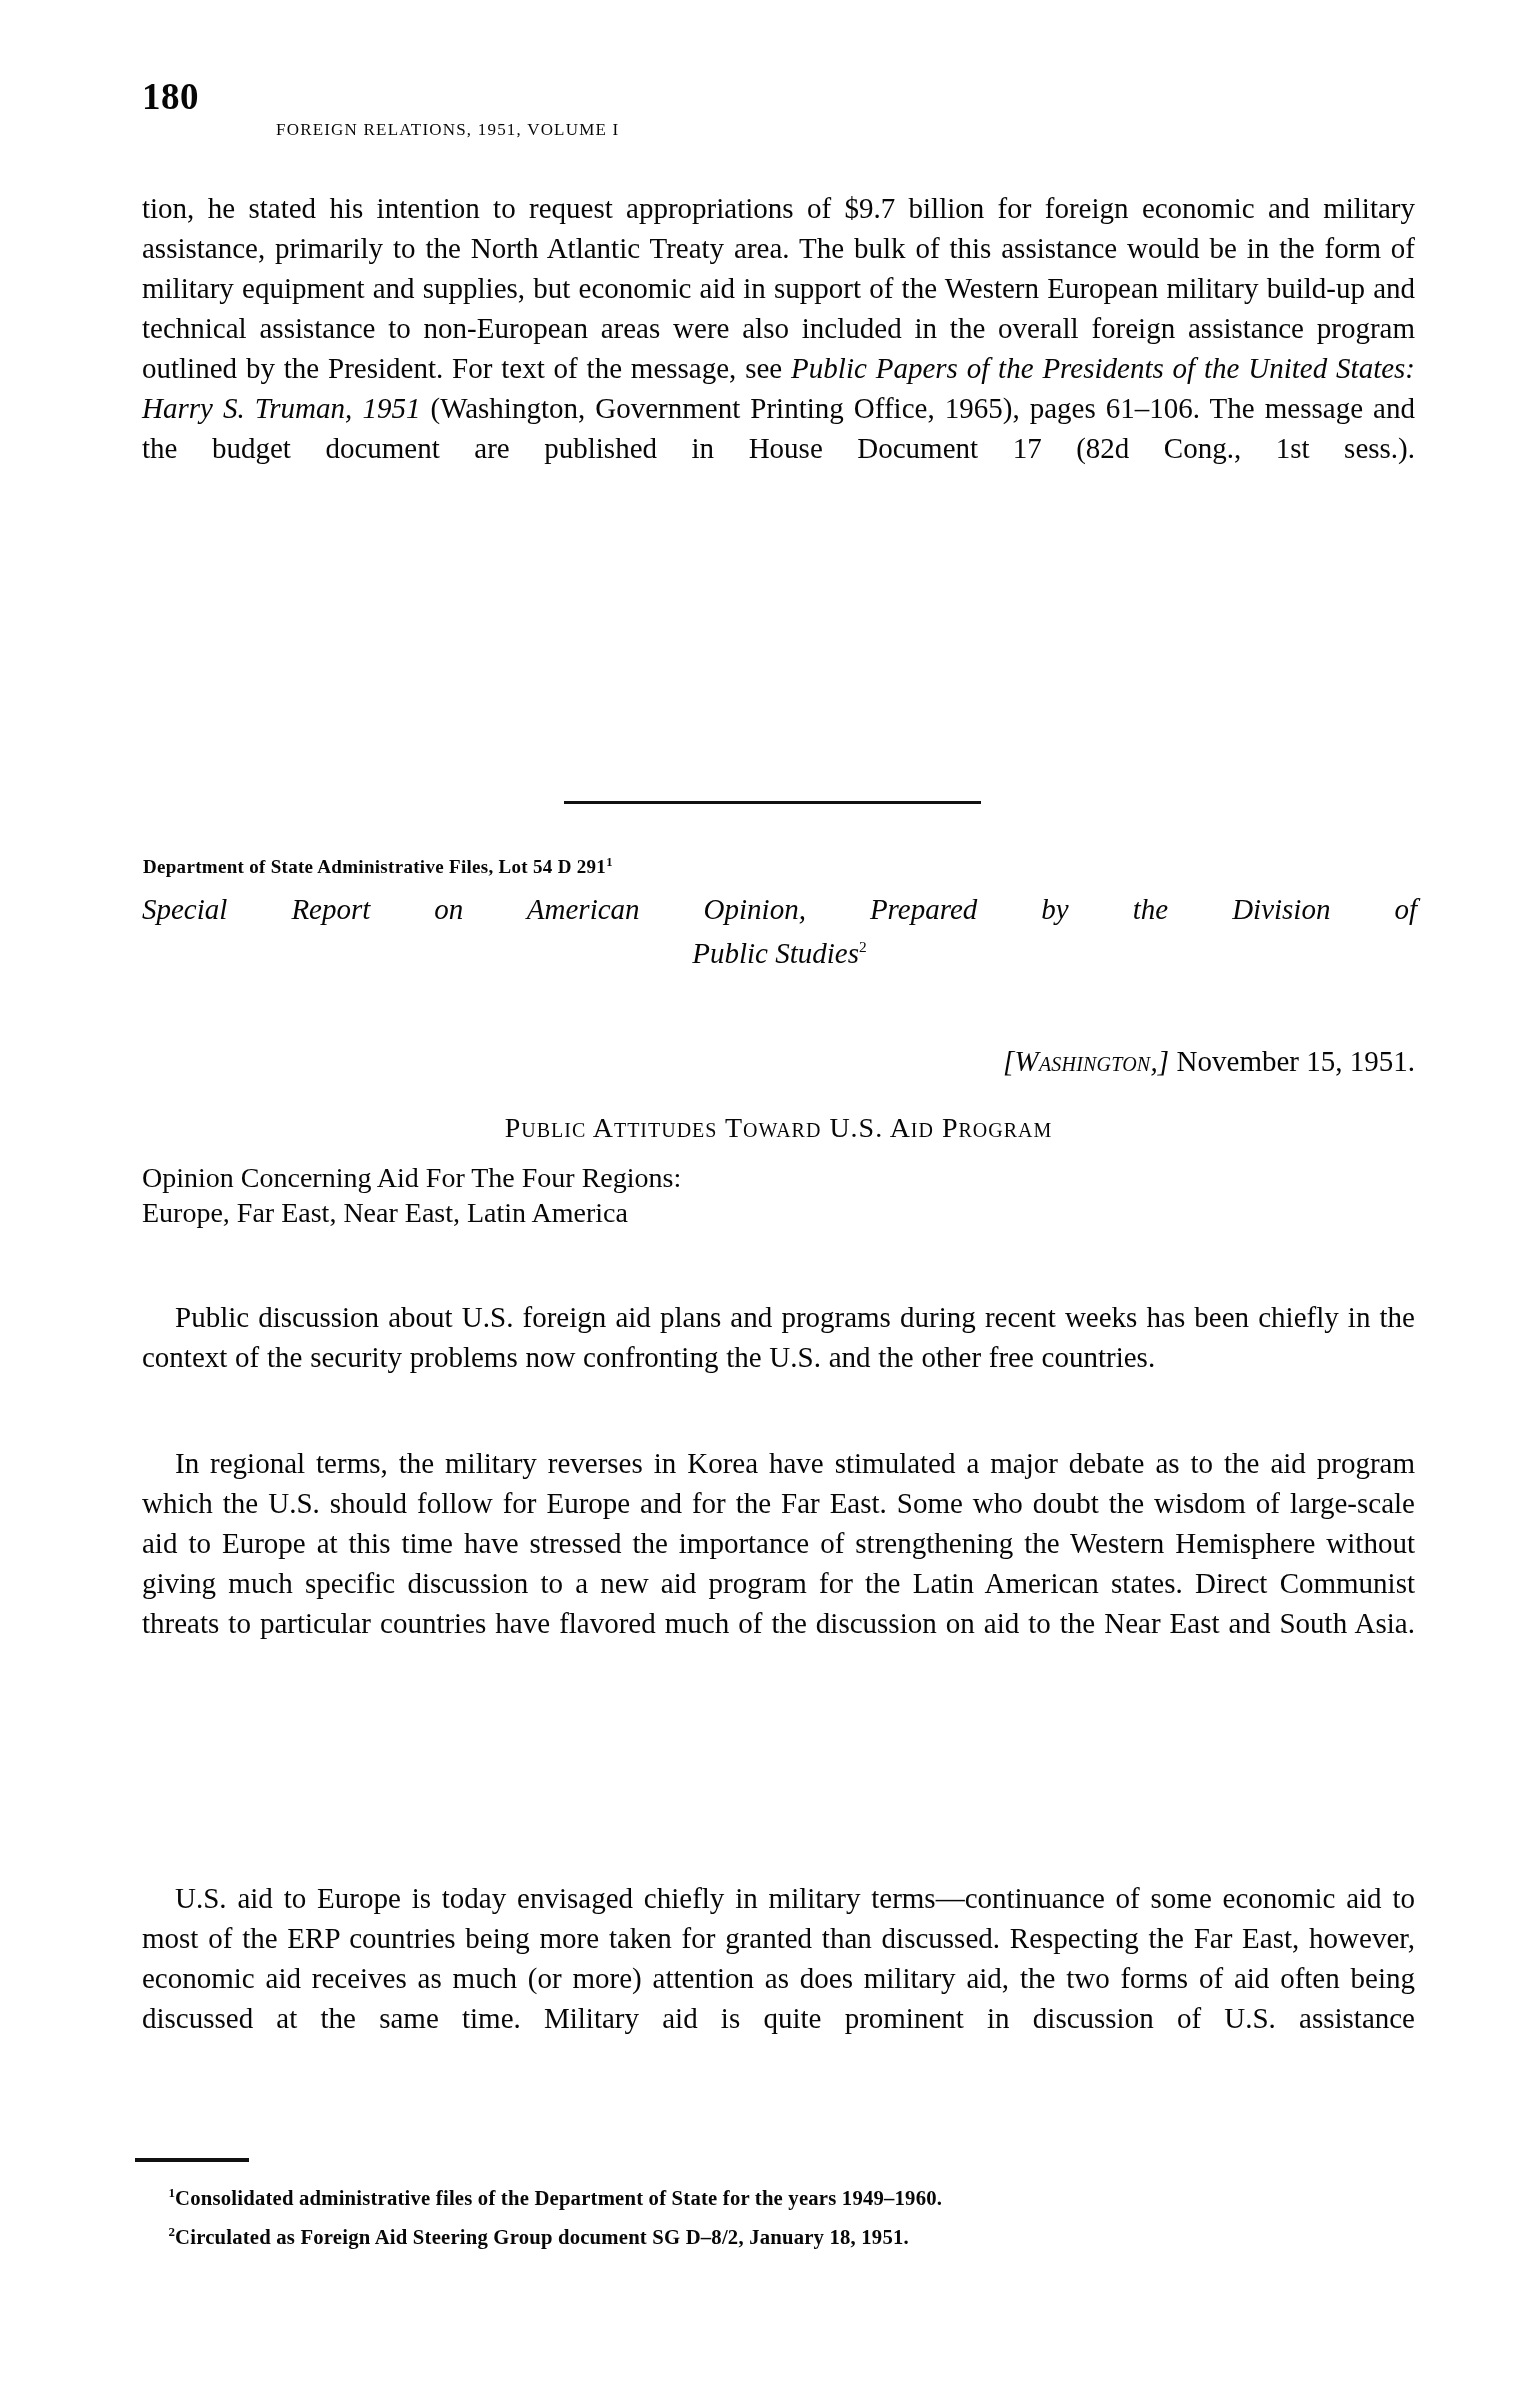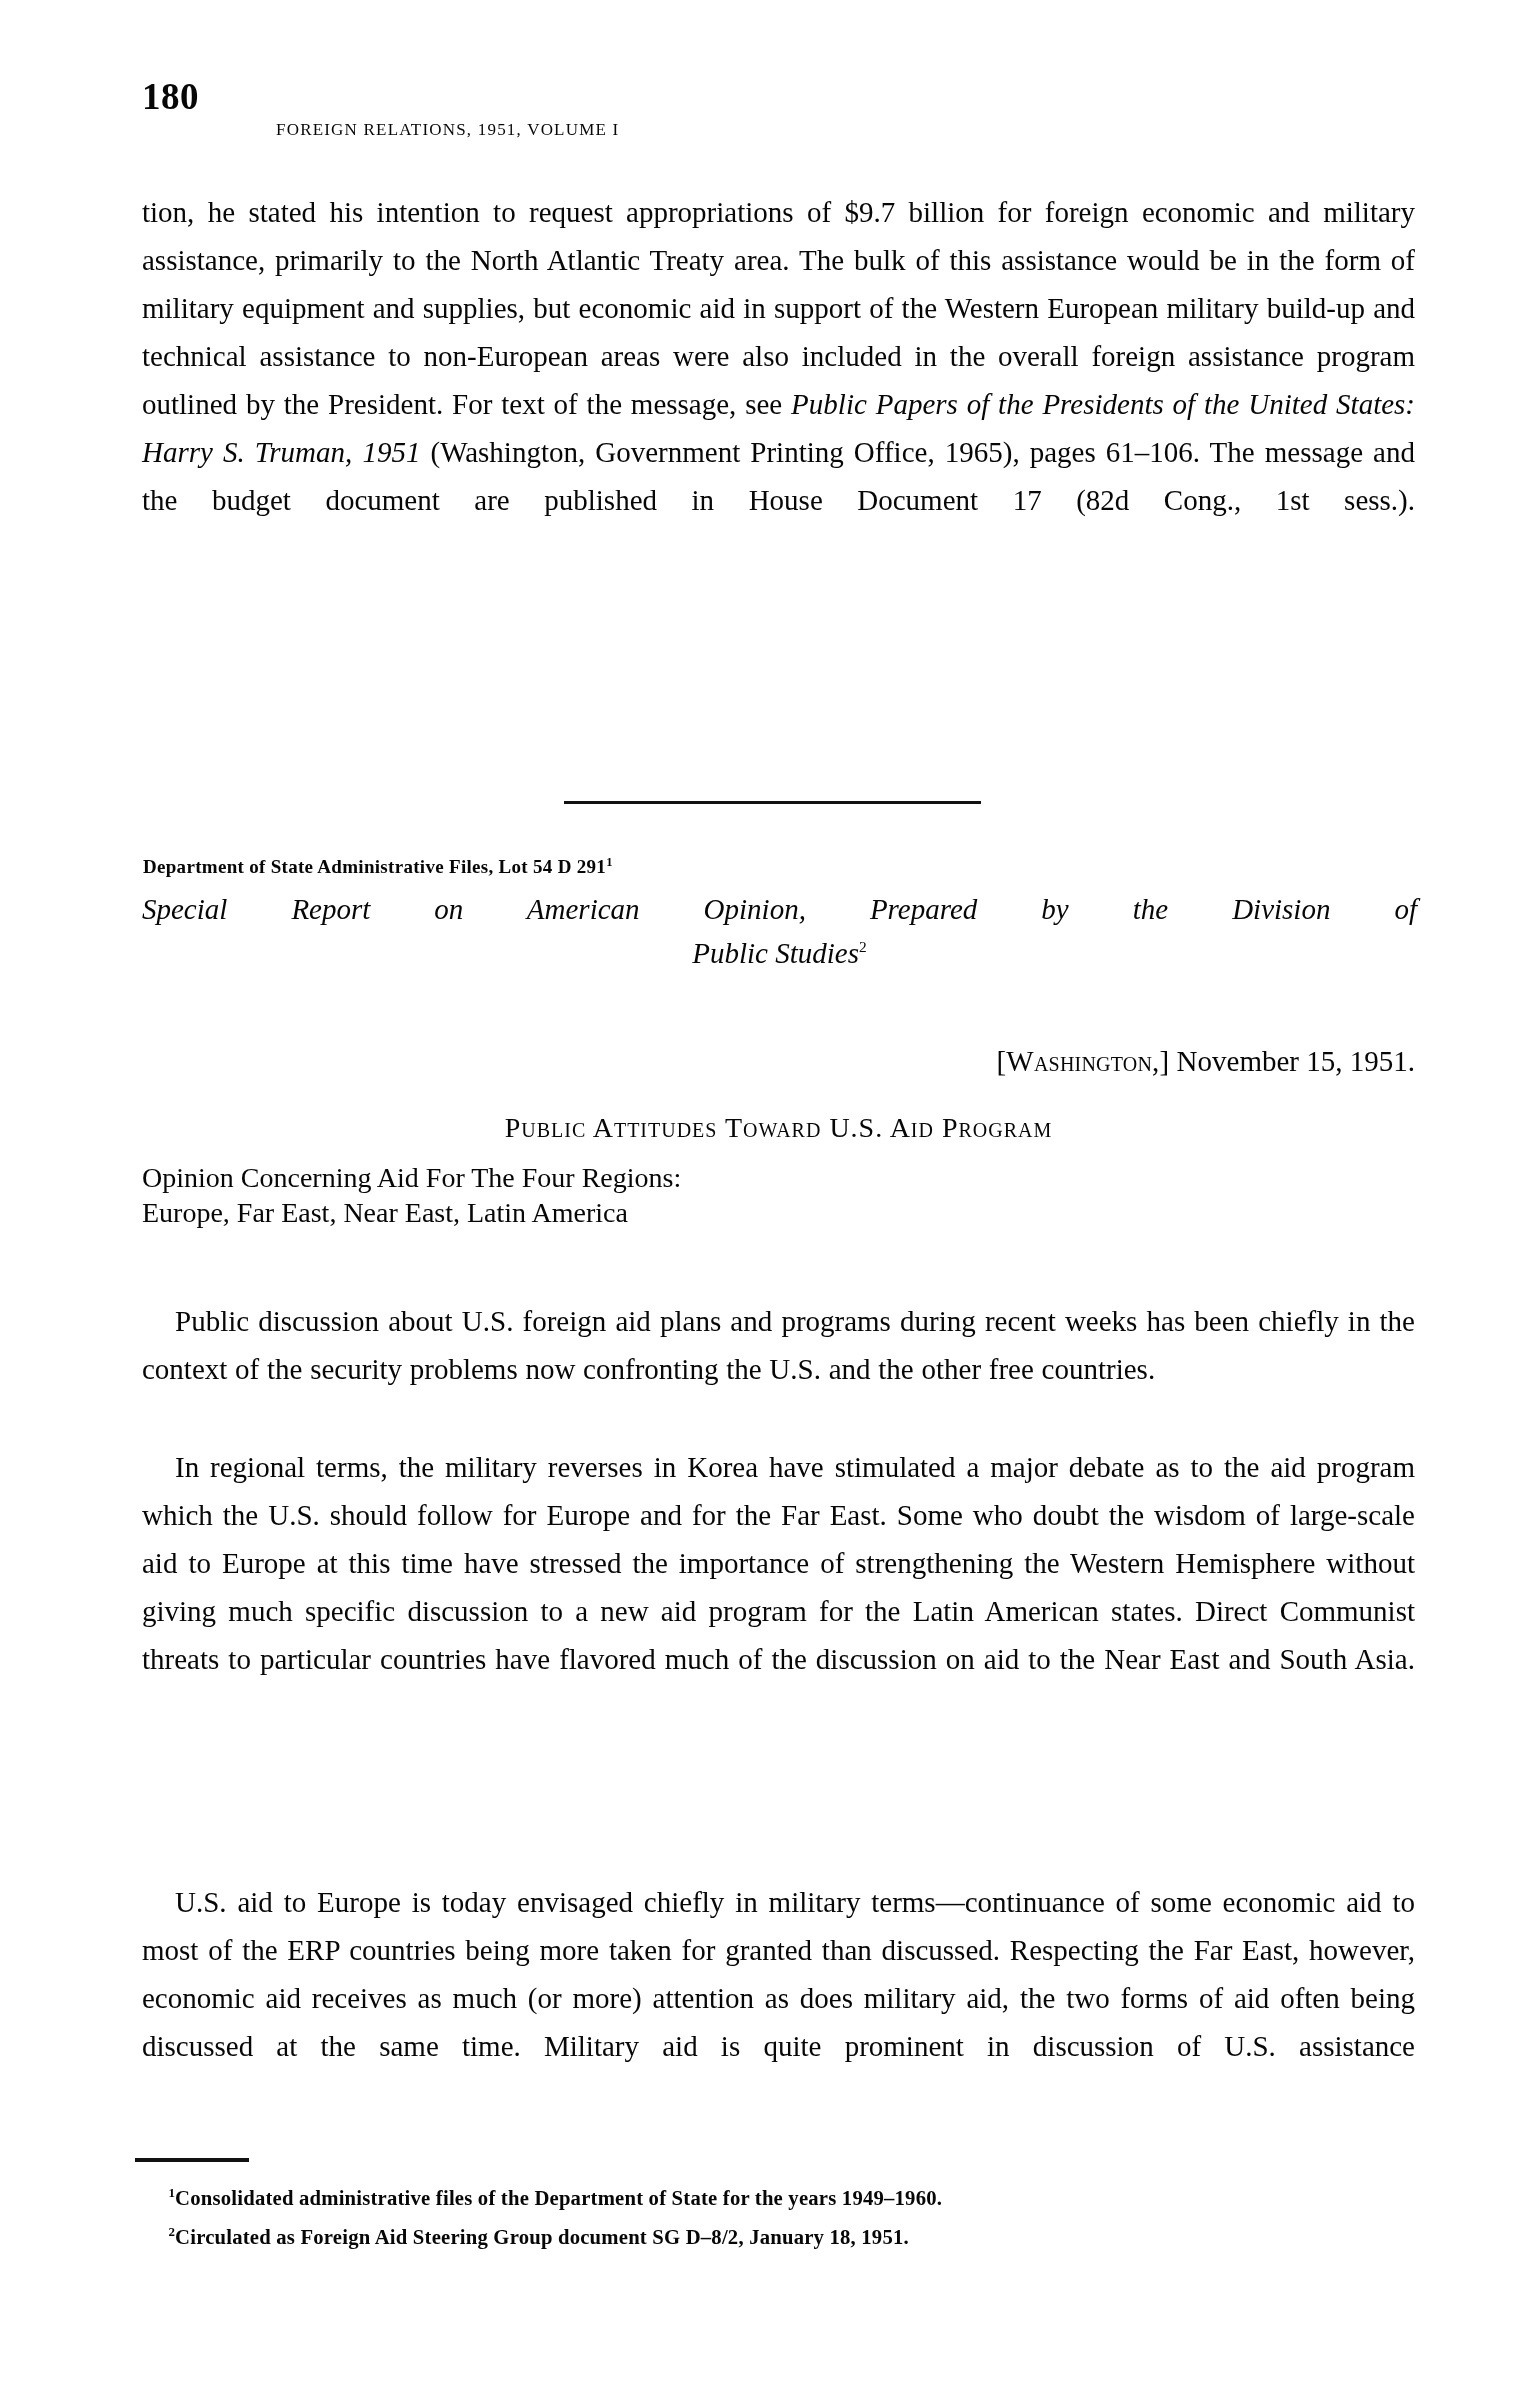--- a/index.html
+++ b/index.html
@@ -43,21 +43,21 @@
     white-space: nowrap;
     margin-top: 33px;
   }
 
   
   .body-block {
     position: absolute;
     left: 142px;
     width: 1273px;
     font-size: 29px;
-    line-height: 48px;
+    line-height: 40px;
     text-align: justify;
     text-align-last: left;
     word-spacing: 0.5px;
     hyphens: none;
   }
   .body-block.last-full { text-align-last: justify; }
 
   .indent { text-indent: 33px; }
 
   
@@ -114,20 +114,21 @@
     position: absolute;
     left: 142px;
     top: 1045px;
     width: 1273px;
     font-size: 29px;
     text-align: right;
   }
   .sc {
     font-variant: small-caps;
     letter-spacing: 0.2px;
+    font-style: italic;
   }
 
   
   .heading-main {
     position: absolute;
     left: 142px;
     top: 1112px;
     width: 1273px;
     font-size: 28px;
     text-align: center;

